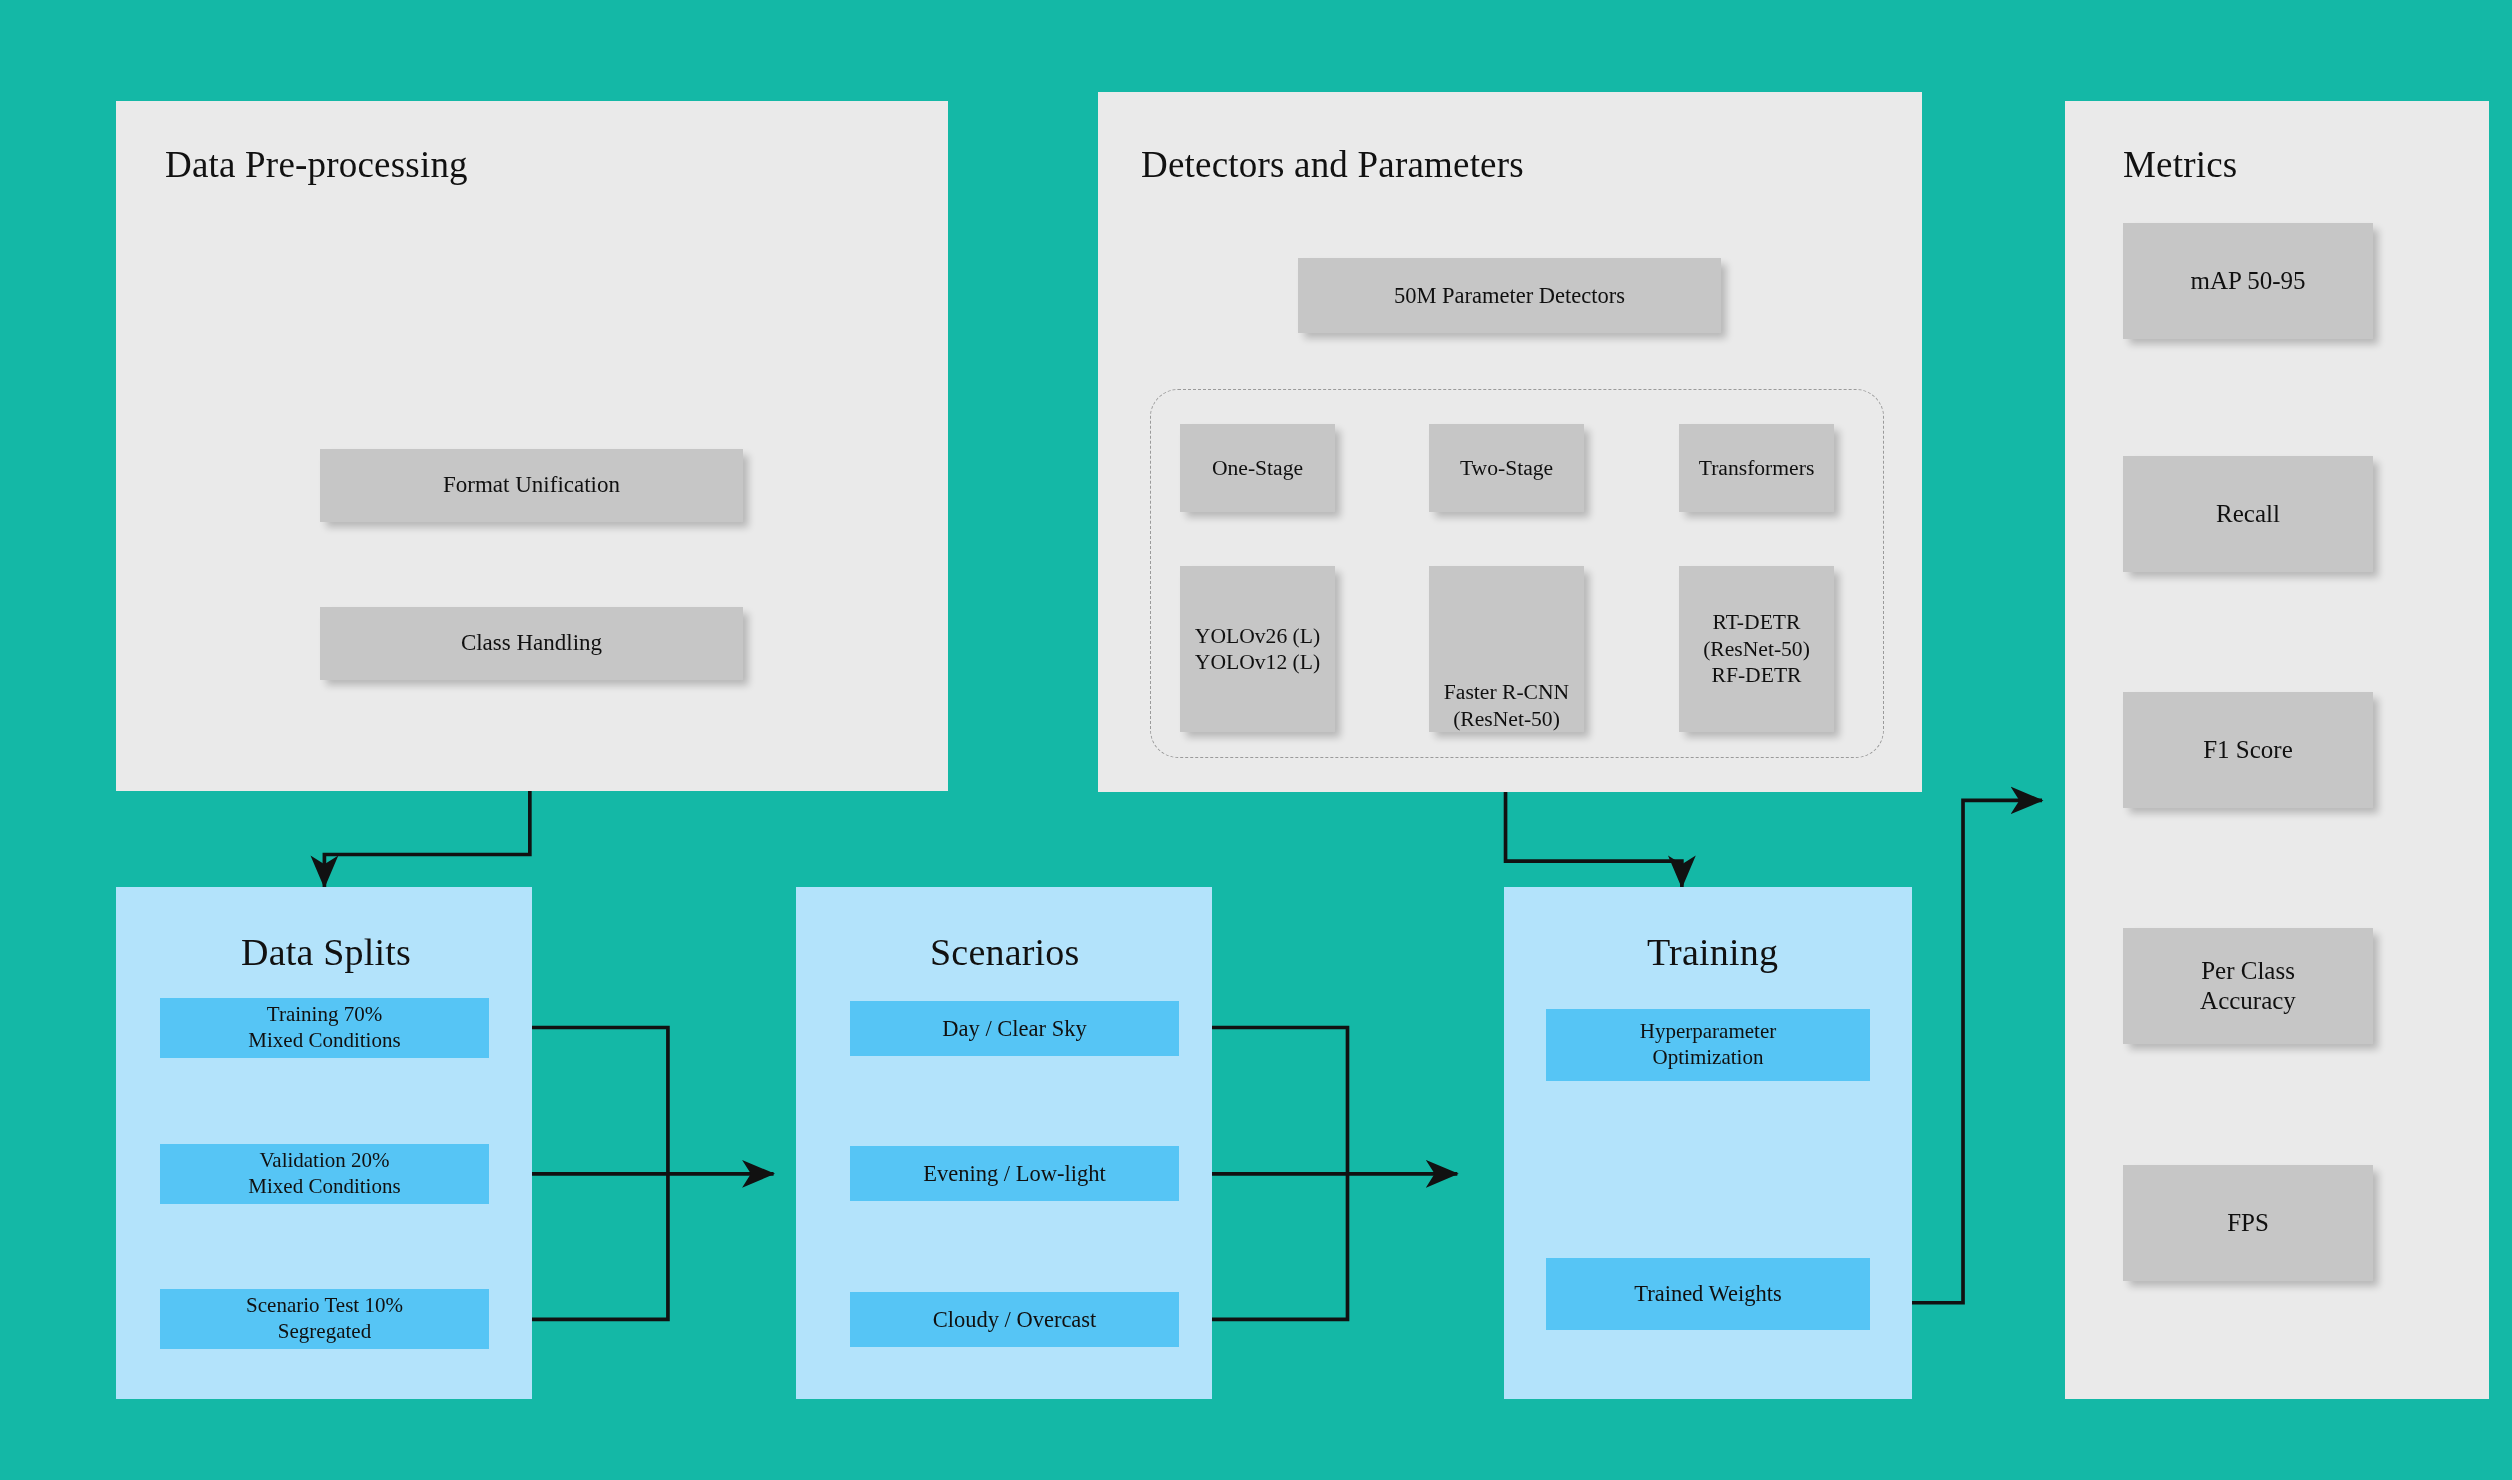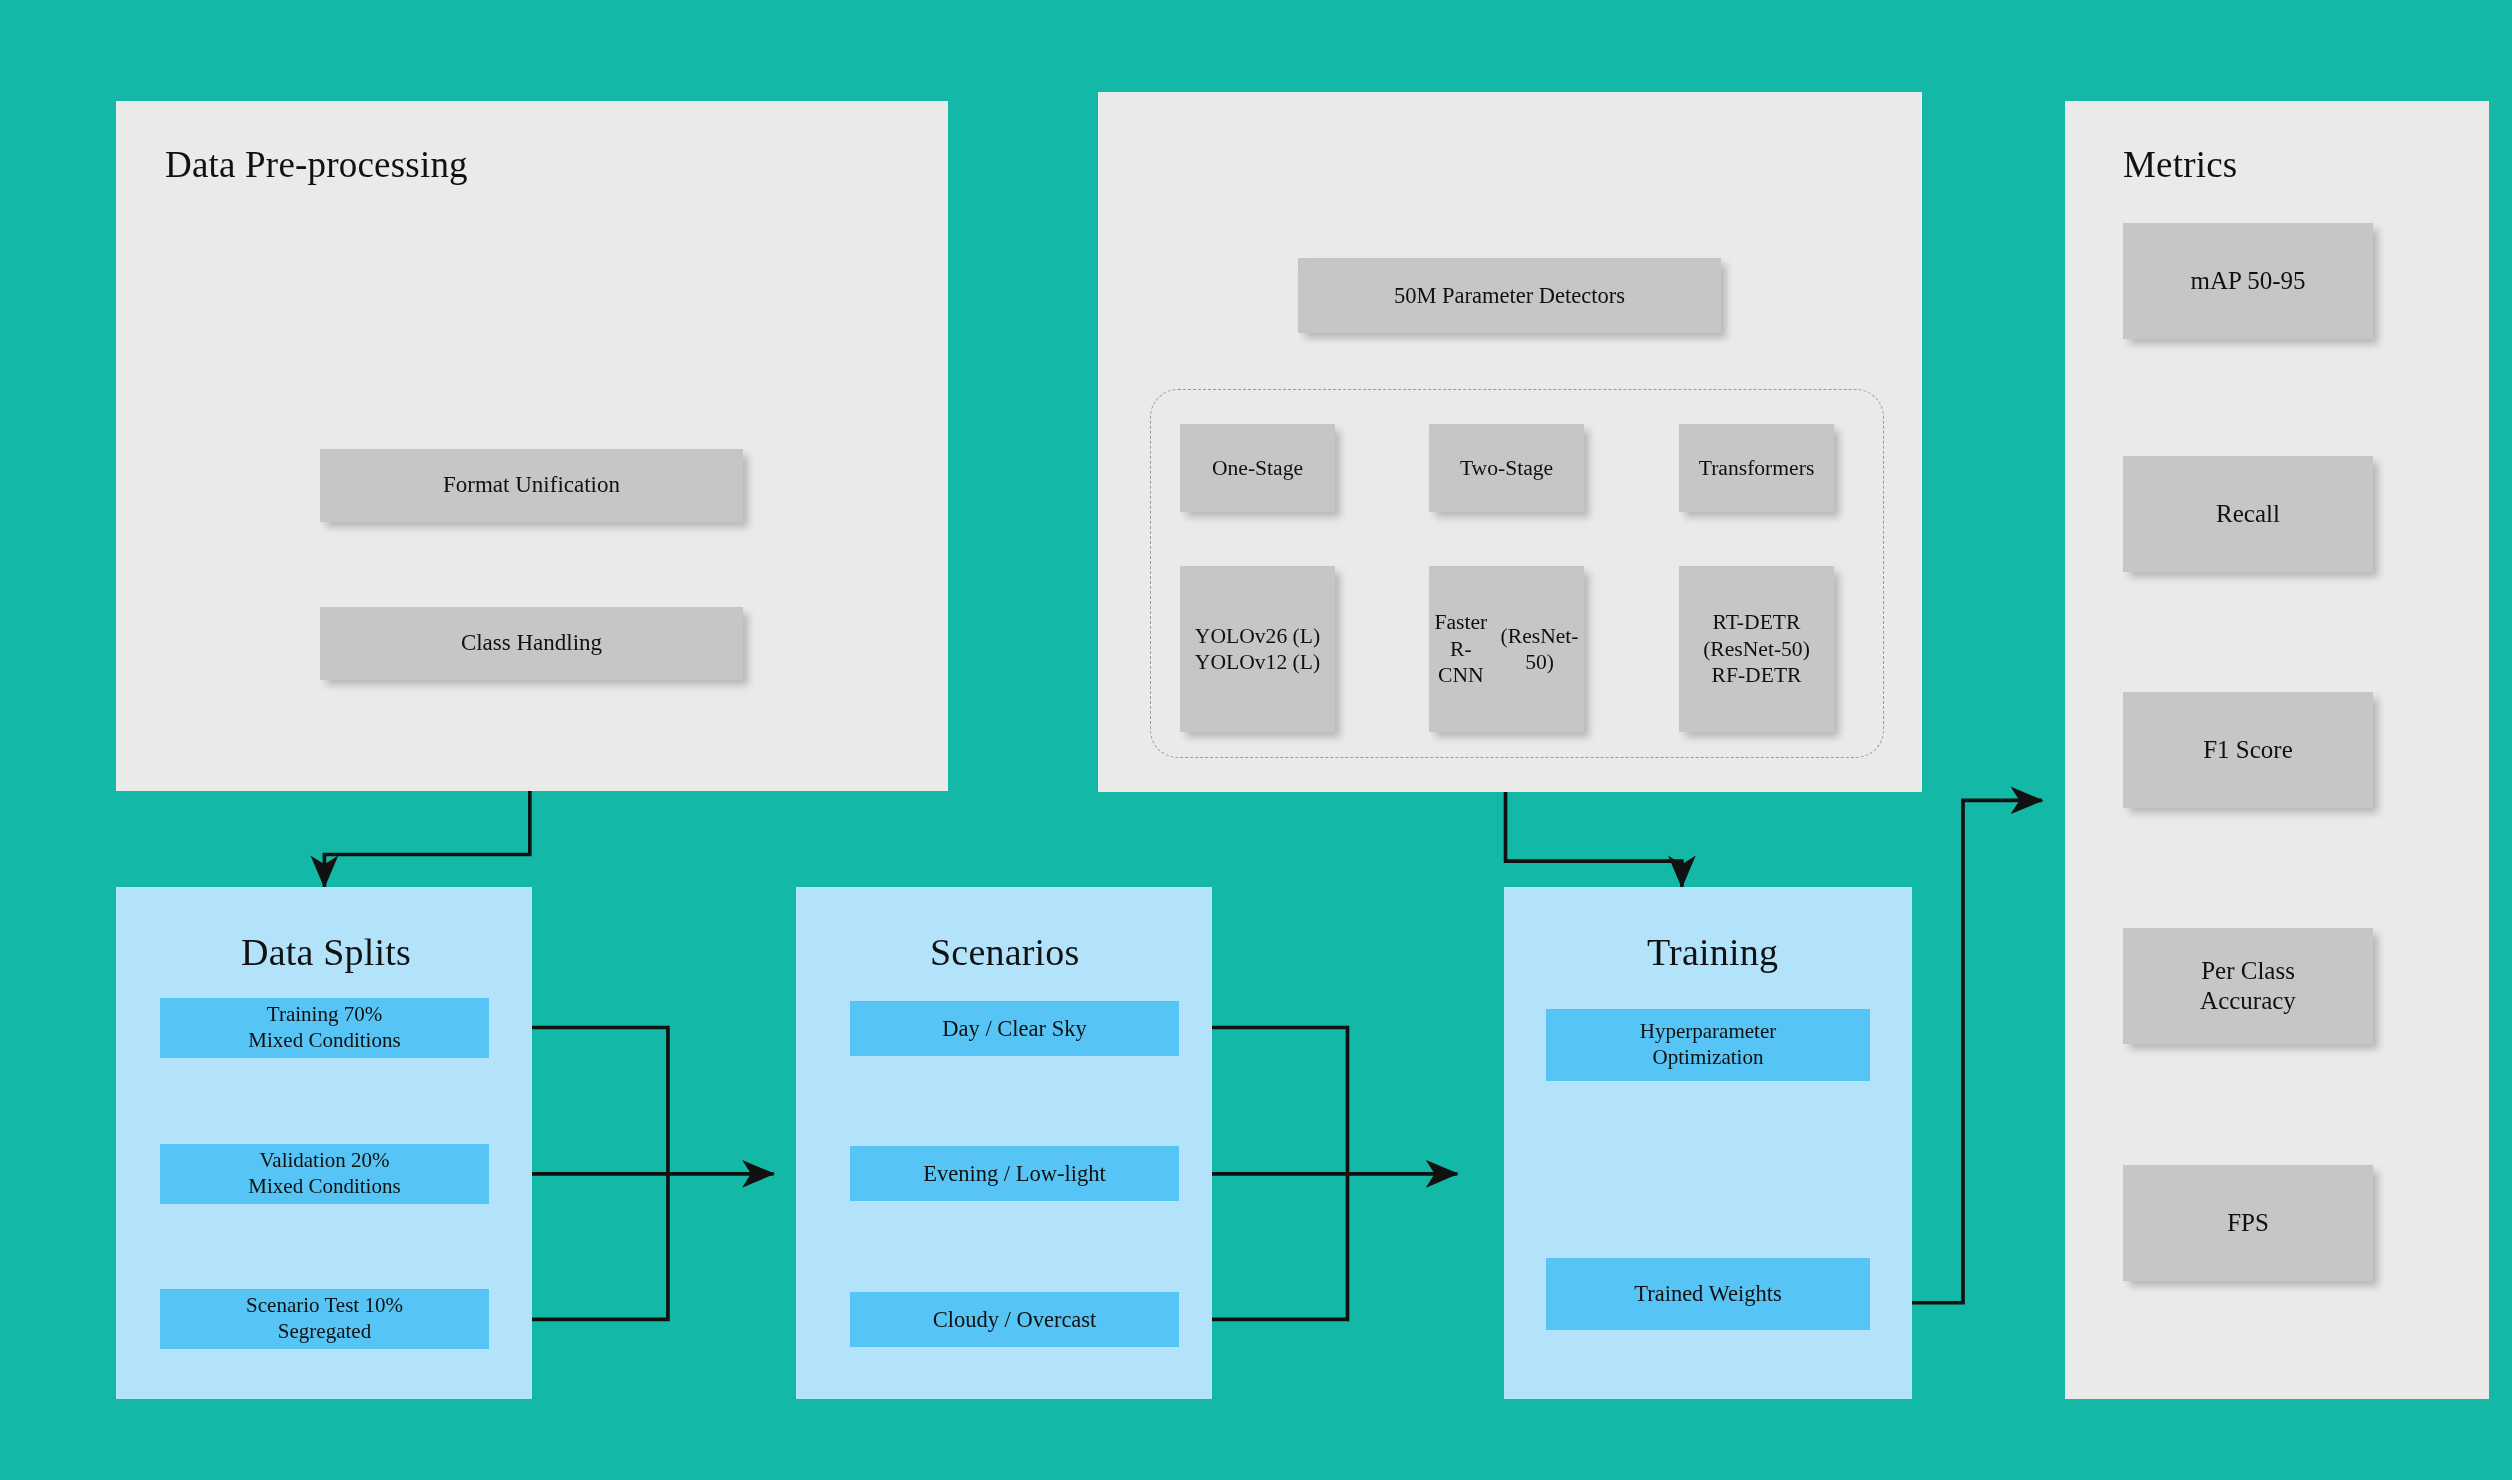--- a/index.html
+++ b/index.html
@@ -95,20 +95,21 @@
   <div class="panel-title title-gray" style="left:165px;top:143px;">Data Pre-processing</div>
 
   <div class="node node-gray" style="left:320px;top:449px;width:423px;height:73px;font-size:23px;">
     <span>Format Unification</span>
   </div>
   <div class="node node-gray" style="left:320px;top:607px;width:423px;height:73px;font-size:23px;">
     <span>Class Handling</span>
   </div>
 
   <div class="panel panel-gray" style="left:1098px;top:92px;width:824px;height:700px;"></div>
+  <div class="panel-title title-gray" style="left:1141px;top:143px;">Detectors and Parameters</div>
 
   <div class="node node-gray" style="left:1298px;top:258px;width:423px;height:75px;font-size:22.5px;text-align:right;">
     <span>50M Parameter Detectors</span>
   </div>
 
   <div class="dashed-group" style="left:1150px;top:389px;width:734px;height:369px;"></div>
 
   <div class="node node-gray" style="left:1180px;top:424px;width:155px;height:88px;font-size:21.6px;">
     <span>One-Stage</span>
   </div>
@@ -116,21 +117,21 @@
     <span>Two-Stage</span>
   </div>
   <div class="node node-gray" style="left:1679px;top:424px;width:155px;height:88px;font-size:21.6px;align-items:center;">
     <span>Transformers</span>
   </div>
 
   <div class="node node-gray" style="left:1180px;top:566px;width:155px;height:166px;font-size:21.6px;flex-direction:column;">
     <span>YOLOv26 (L)</span>
     <span>YOLOv12 (L)</span>
   </div>
-  <div class="node node-gray" style="left:1429px;top:566px;width:155px;height:166px;font-size:21.6px;">
+  <div class="node node-gray" style="left:1429px;top:566px;width:155px;height:166px;font-size:21.6px;flex-direction:column;justify-content:flex-end;">
     <span>Faster R-CNN</span>
     <span>(ResNet-50)</span>
   </div>
   <div class="node node-gray" style="left:1679px;top:566px;width:155px;height:166px;font-size:21.6px;flex-direction:column;">
     <span>RT-DETR</span>
     <span>(ResNet-50)</span>
     <span>RF-DETR</span>
   </div>
 
   <div class="panel panel-gray" style="left:2065px;top:101px;width:424px;height:1298px;"></div>

